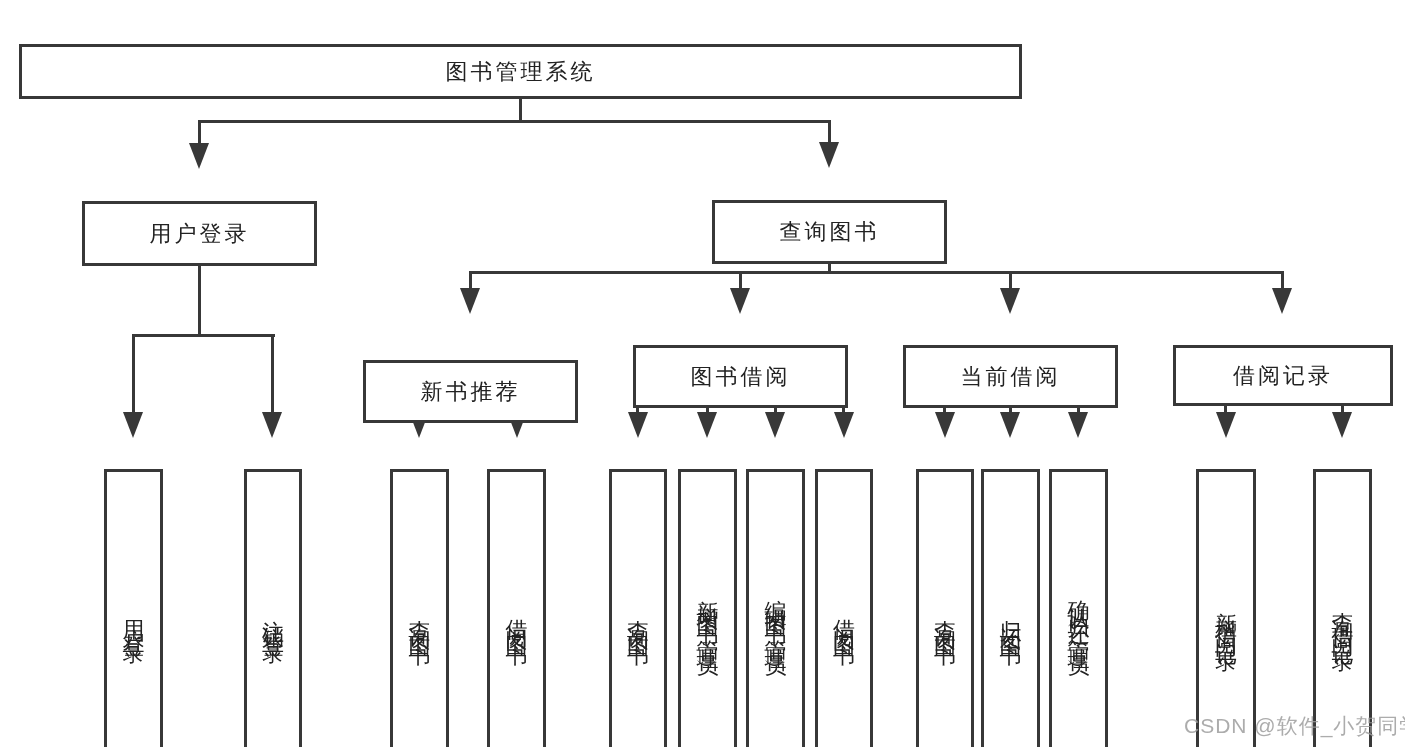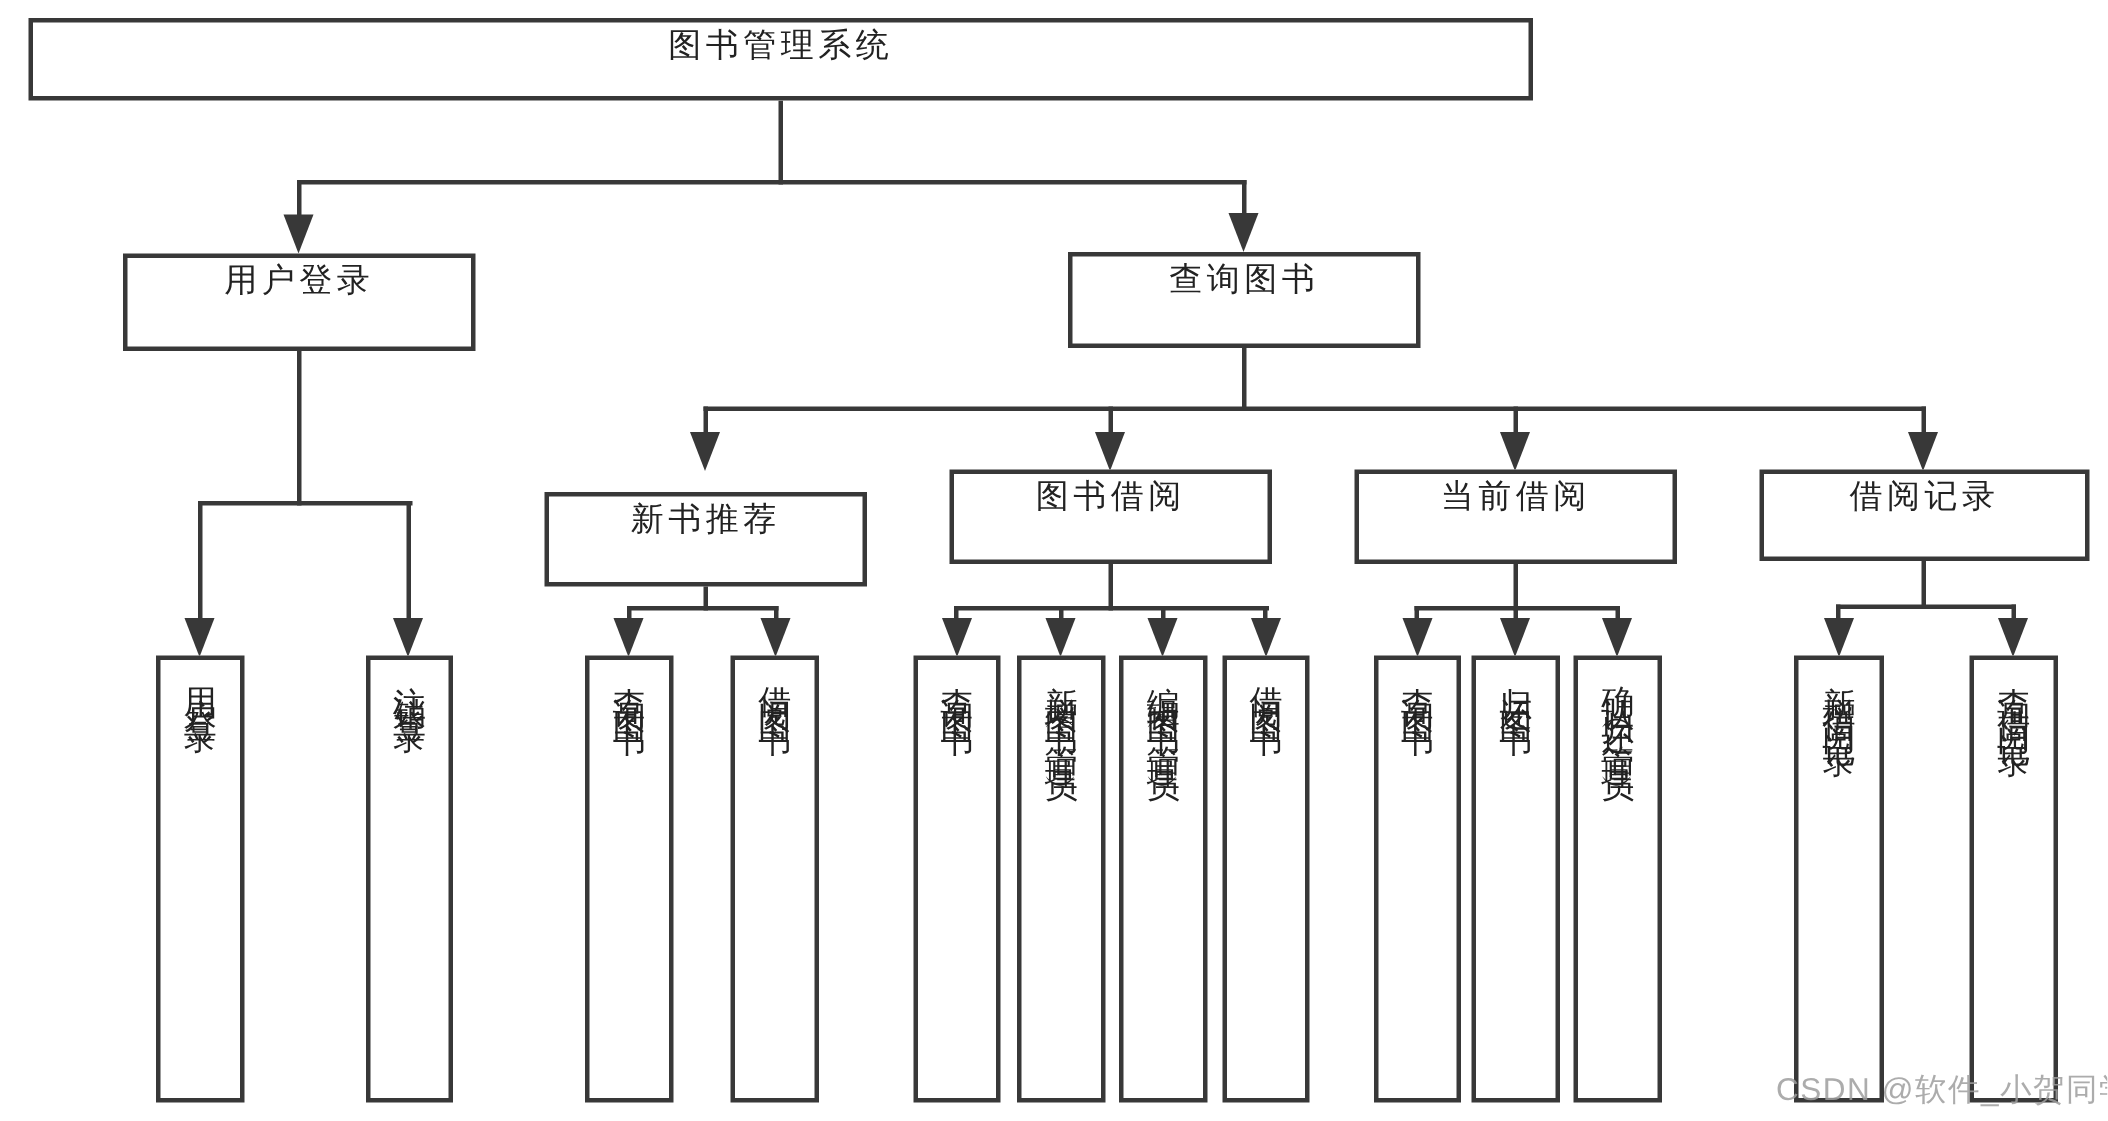--- a/index.html
+++ b/index.html
@@ -10,23 +10,24 @@
     background: #ffffff;
     font-family: "Liberation Sans", sans-serif;
     overflow: hidden;
   }
   .box {
     position: absolute;
     background: #ffffff;
     border: 3px solid #383838;
     box-sizing: border-box;
     display: flex;
-    align-items: flex-start;
+    align-items: center;
     justify-content: center;
     z-index: 2;
+    margin-top: 32px;
   }
   .hlabel {
     font-size: 22px;
     letter-spacing: 3px;
     color: #222222;
     white-space: nowrap;
   }
   .vlabel {
     writing-mode: vertical-rl;
     text-orientation: mixed;

